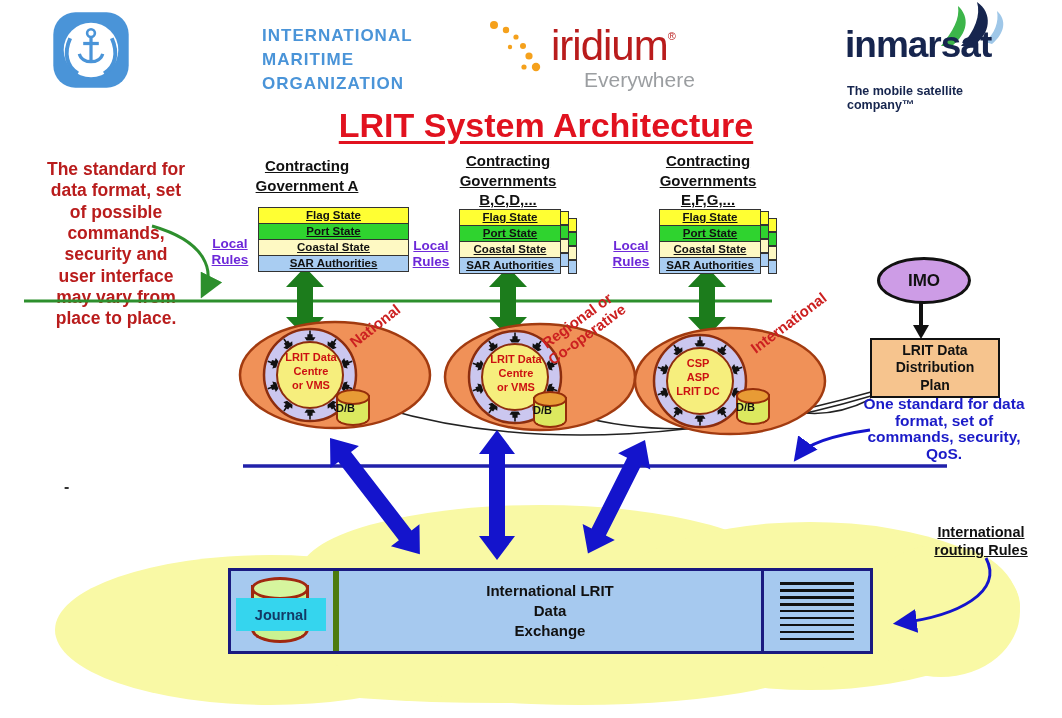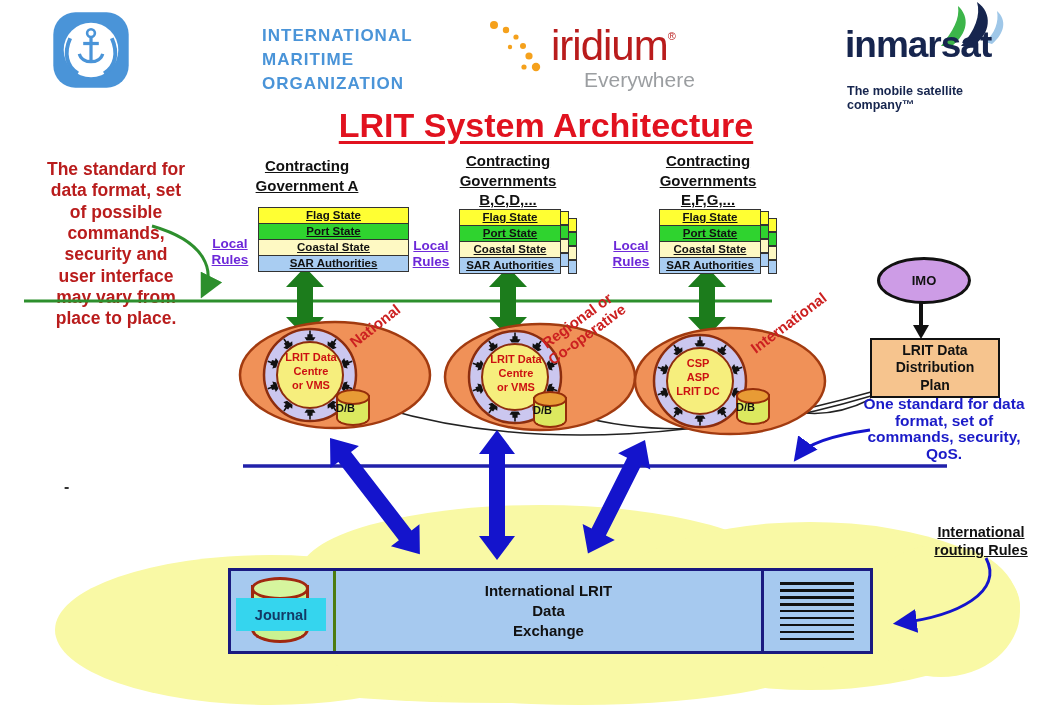--- a/index.html
+++ b/index.html
@@ -56,30 +56,30 @@
   .db .body { position:absolute; top:6px; left:0; right:0; bottom:0; background:#dce95f;
               border:2px solid #952d0a; border-top:none; border-radius:0 0 50% 50% / 0 0 26% 26%; }
   .db .top { position:absolute; top:0; left:0; right:0; height:12px; background:#e89b35;
              border:2px solid #952d0a; border-radius:50%; }
   .db .label { position:absolute; top:13px; width:100%; text-align:left; font-size:11px;
                font-weight:bold; color:#111; }
 
   
   .imo-ellipse { left:877px; top:257px; width:88px; height:41px; background:#cd9ce6;
                  border:3px solid #111; border-radius:50%; display:flex; align-items:center;
-                 justify-content:center; font-size:13px; font-weight:bold; color:#111; }
+                 justify-content:center; font-size:17px; font-weight:bold; color:#111; }
   .ddp { left:870px; top:338px; width:126px; height:56px; background:#f6c48e; border:2.5px solid #111;
          display:flex; align-items:center; justify-content:center; text-align:center;
          font-size:14px; font-weight:bold; color:#111; line-height:1.22; }
 
   
   .cloud-part { position:absolute; background:#f9f9a5; border-radius:50%; }
   .exchange { left:228px; top:568px; width:645px; height:86px; background:#a6c9ef;
               border:3px solid #1a1a80; display:flex; box-sizing:border-box; }
-  .jr-cell { width:102px; border-right:3px solid #4d7c0f; position:relative; }
+  .jr-cell { width:102px; border-right:6px solid #4d7c0f; position:relative; }
   .jr-cyl { position:absolute; left:20px; top:6px; width:58px; height:66px; }
   .jr-cyl .body { position:absolute; top:8px; left:0; right:0; bottom:0; background:#c9f291;
                   border:3px solid #a02810; border-top:none; border-radius:0 0 50% 50% / 0 0 24% 24%; }
   .jr-cyl .top { position:absolute; top:0; left:0; right:0; height:17px; background:#d6f59e;
                  border:3px solid #a02810; border-radius:50%; }
   .jr-label { position:absolute; left:5px; top:27px; width:90px; height:33px; background:#35d5ee;
               display:flex; align-items:center; justify-content:center; font-size:14.5px;
               font-weight:bold; color:#133a66; }
   .ex-main { flex:1; display:flex; align-items:center; justify-content:center; text-align:center;
              font-size:15px; font-weight:bold; color:#111; line-height:1.35; }

